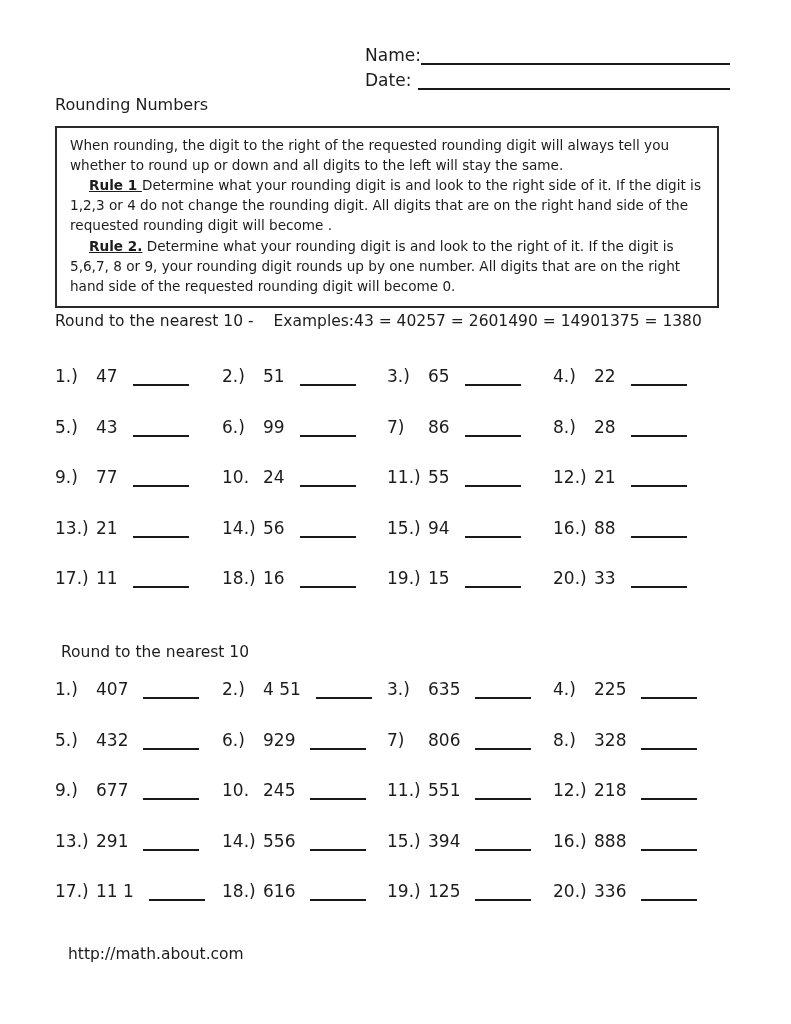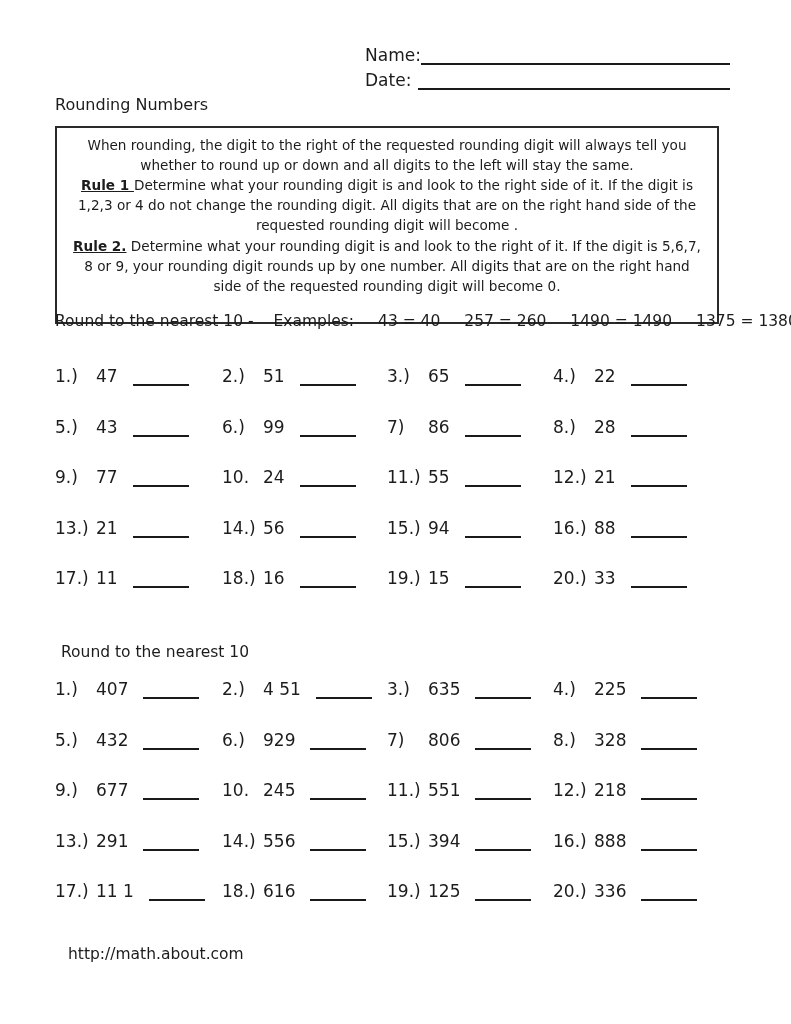--- a/index.html
+++ b/index.html
@@ -16,28 +16,28 @@
   .nd-row{display:flex;align-items:flex-end;height:25px;}
   .nd-label{white-space:pre;margin-top:17px;}
   .fill-line{flex:1;border-bottom:2px solid #1a1a1a;height:17px;}
   .date-row .fill-line{margin-left:7px;}
   
   .doc-title{position:absolute;left:55px;top:95px;font-size:16px;}
   
   .rules-box{
     position:absolute;left:55px;top:126px;width:634px;
     border:2px solid #2a2a2a;
-    padding:7px 13px 26px 13px;
-    font-size:13.6px;line-height:1.48;text-align:center;
+    padding:7px 13px 10px 13px;
+    font-size:13.6px;line-height:1.48;
   }
   .rules-box p{margin:0;}
-  .rule-label{font-weight:bold;text-decoration:underline;}
+  .rule-label{font-weight:bold;text-decoration:underline;margin-left:19px;}
   
   .sec1-header{position:absolute;left:55px;top:312px;font-size:15.5px;white-space:nowrap;}
-  .sec1-header .ex{margin-left:24px;text-align:center;}
+  .sec1-header .ex{text-align:center;}
   .sec1-header .ex-label{margin-left:15px;}
   .sec1-sub{position:absolute;left:55px;top:333px;font-size:13.5px;font-style:italic;}
   .sec2-header{position:absolute;left:61px;top:643px;font-size:15.5px;}
   
   .grid{
     position:absolute;left:55px;width:680px;
     display:grid;grid-template-columns:167px 165px 166px 167px;
     grid-auto-rows:50.5px;
     font-size:17px;
   }

